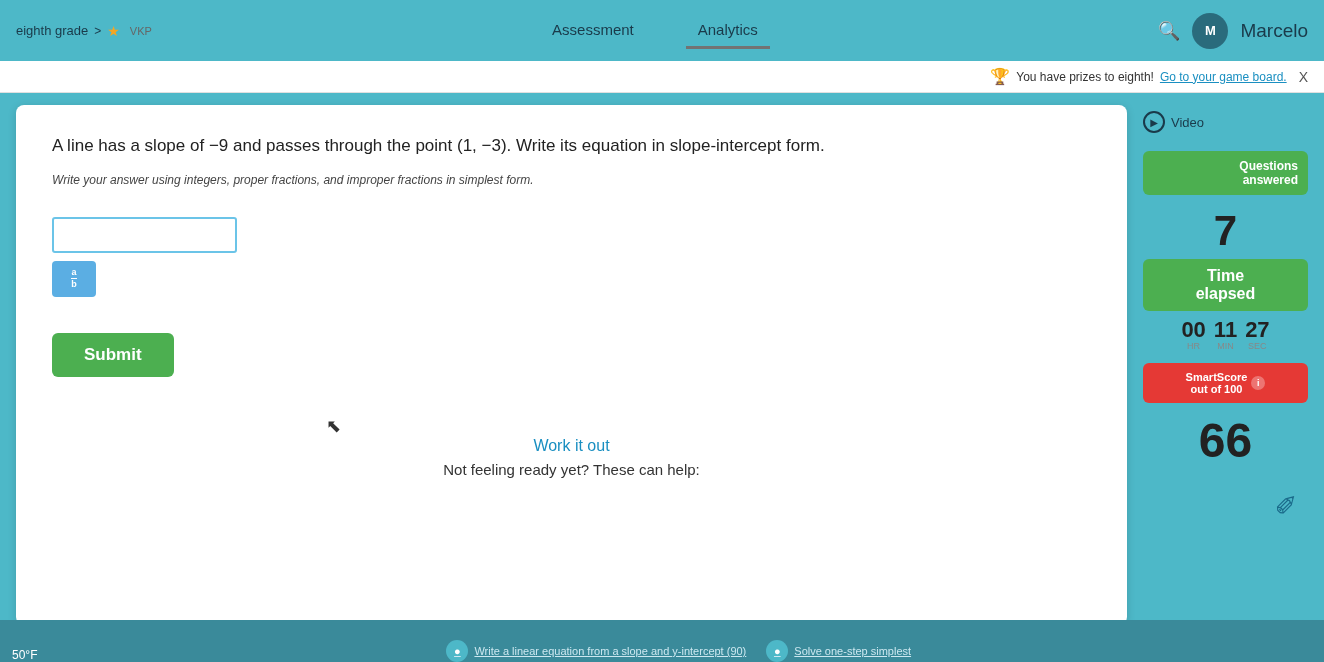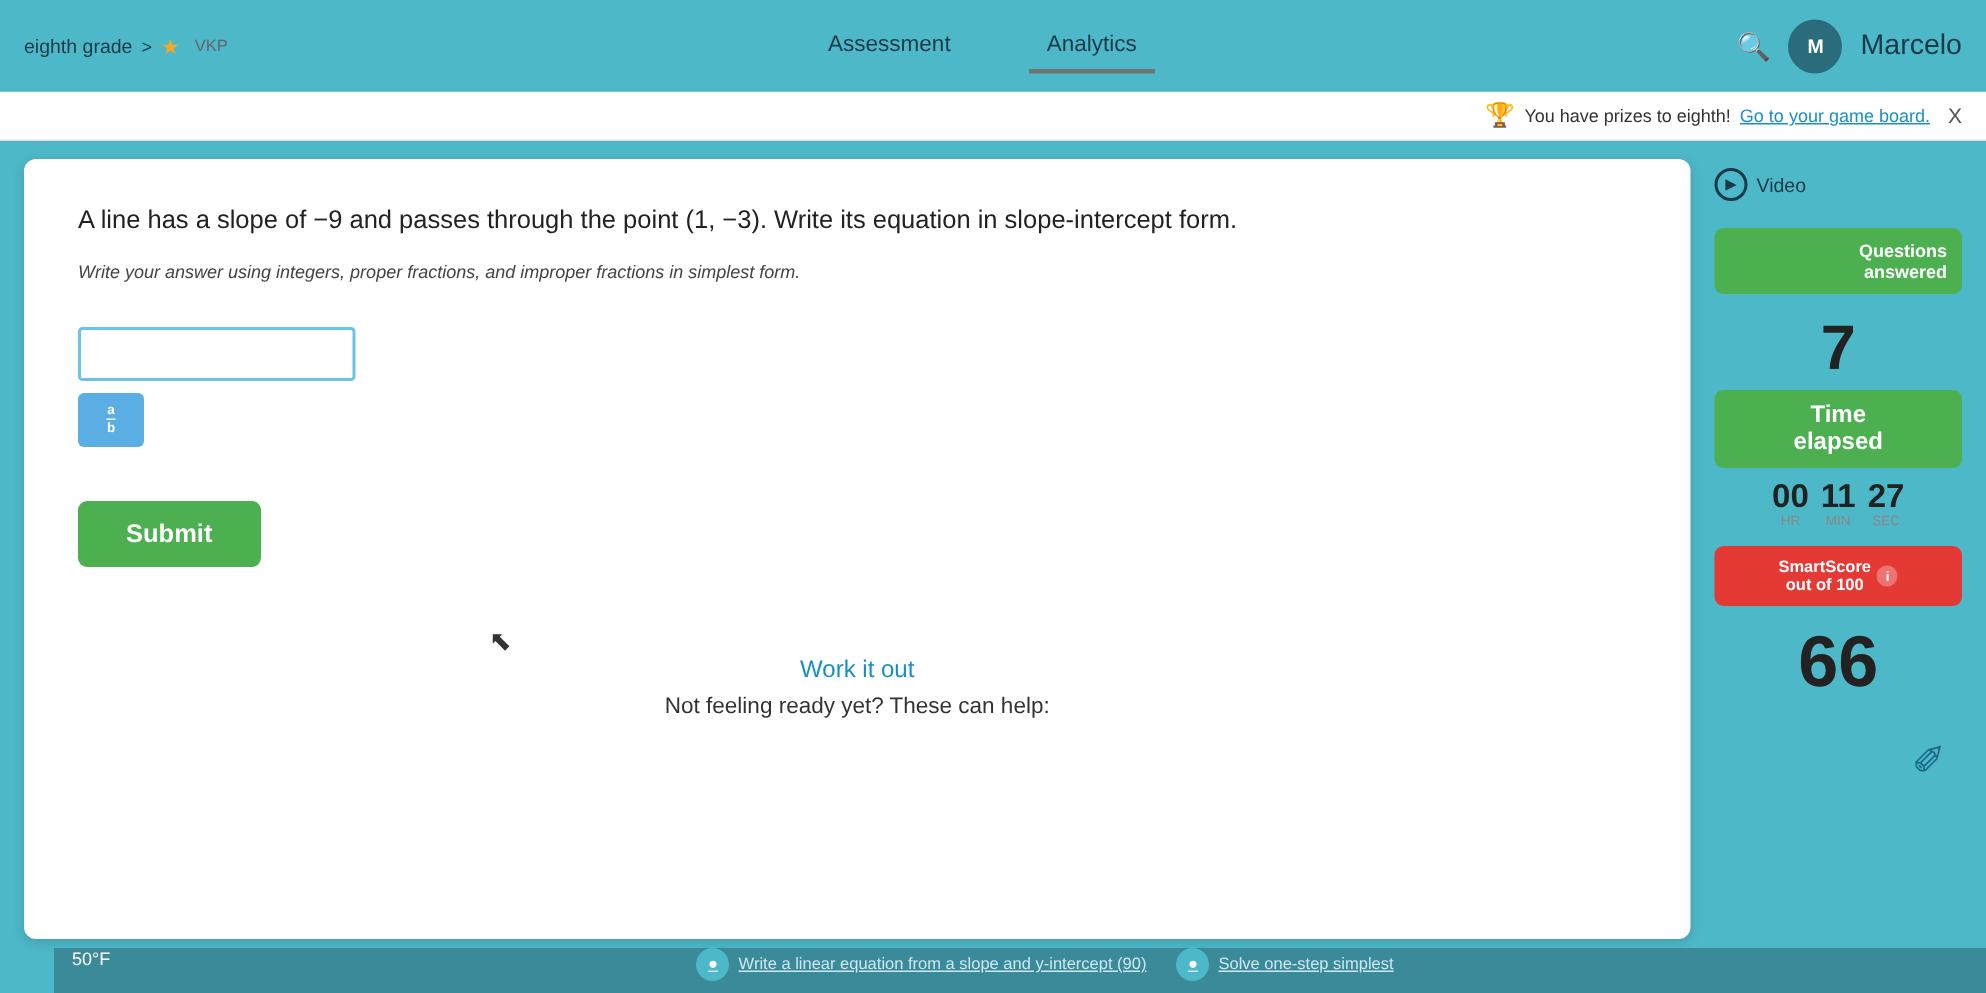--- a/index.html
+++ b/index.html
@@ -412,27 +412,26 @@
       color: #333;
       pointer-events: none;
     }
 
     
     .bottom-bar {
       position: absolute;
       bottom: 0;
       left: 0;
       right: 0;
-      height: 30px;
+      height: 42px;
       background: #3a8a9a;
       display: flex;
-      align-items: flex-start;
+      align-items: flex-end;
       padding: 0 12px;
       gap: 8px;
-      margin-left: 36px;
     }
 
     .temp-display {
       color: white;
       font-size: 12px;
     }
 
     .bottom-help-items {
       display: flex;
       gap: 20px;

